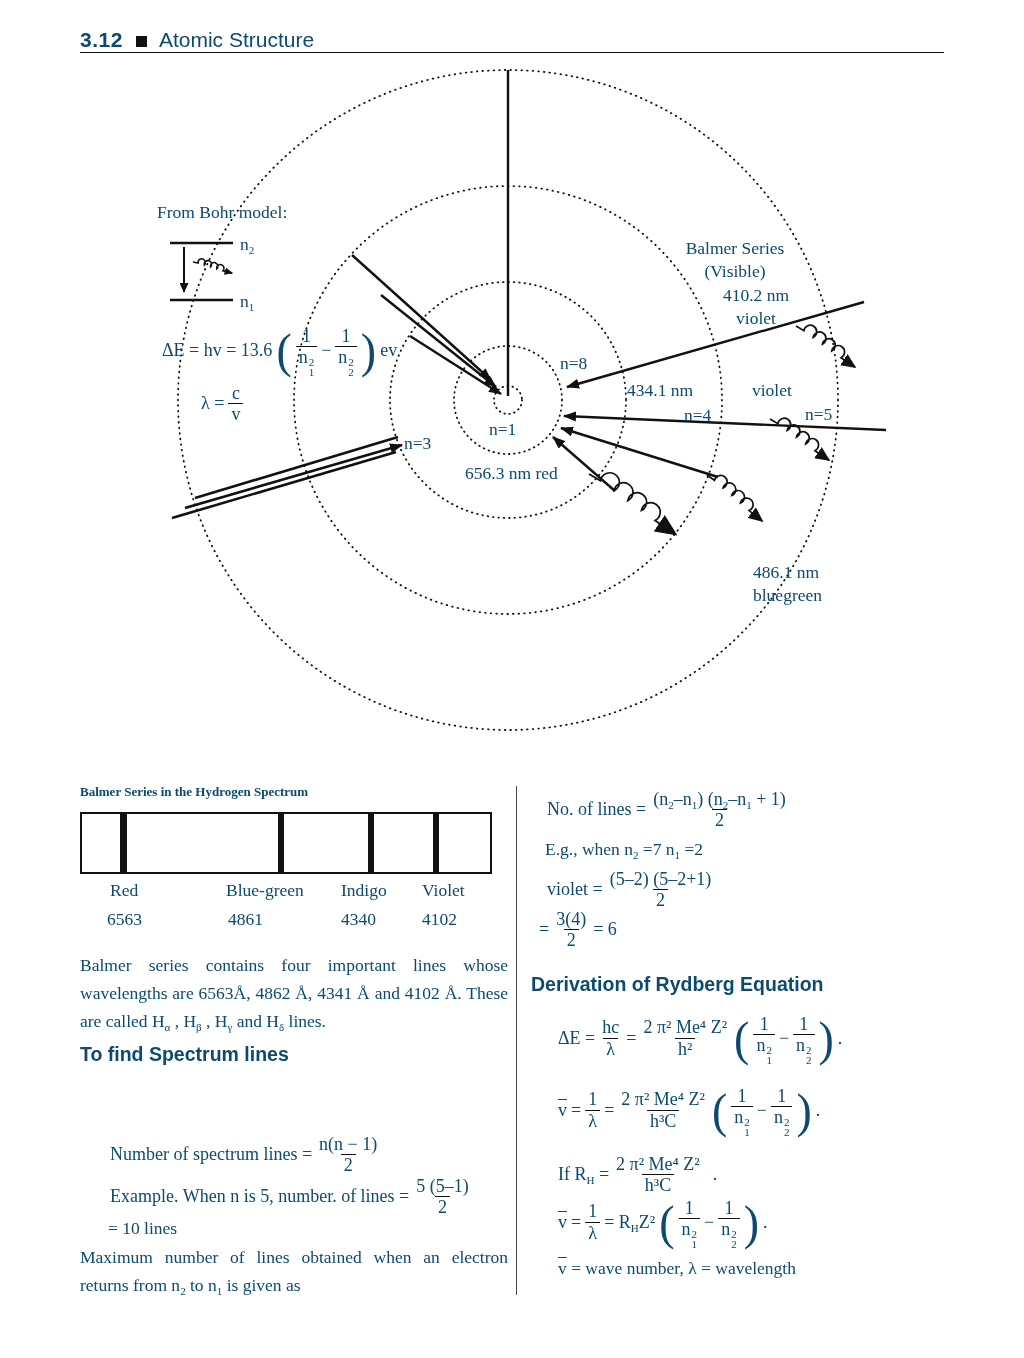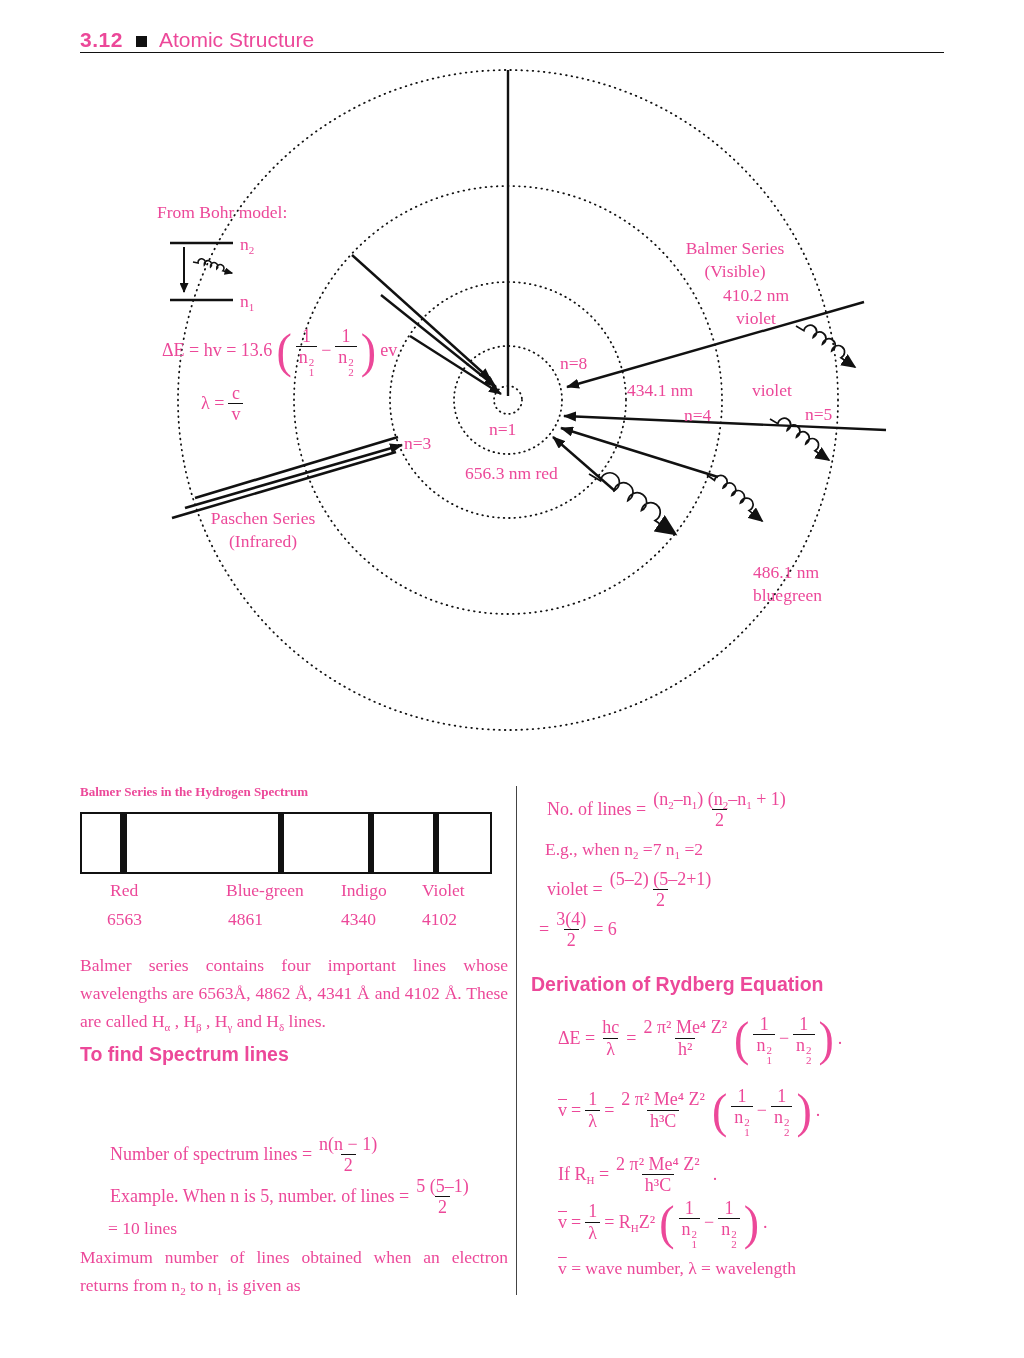--- a/index.html
+++ b/index.html
@@ -1,16 +1,16 @@
 <!DOCTYPE html>
 <html><head>
 <meta charset="utf-8">
 <style>
   html,body{margin:0;padding:0;background:#e8e8e8;}
-  #page{position:relative;width:1024px;height:1358px;background:#ffffff;color:#ec4899;overflow:hidden;
+  #page{position:relative;width:1024px;height:1358px;background:#ffffff;color:#0c4a6e;overflow:hidden;
         font-family:"Liberation Serif","DejaVu Serif",serif;}
   .abs{position:absolute;}
   
   .hdr{position:absolute;left:80px;top:28px;font-family:"Liberation Sans","DejaVu Sans",sans-serif;
        font-size:21px;display:flex;align-items:center;}
   .hdr .num{font-weight:700;letter-spacing:0.5px;}
   .hdr .sq{width:11px;height:11px;background:#111;margin:2px 12px 0 13px;}
   .hrule{position:absolute;left:80px;top:52px;width:864px;border-top:1.6px solid #111;}
   
   .dlab{position:absolute;font-size:17.5px;line-height:23px;white-space:nowrap;}
@@ -107,24 +107,20 @@
       <div>violet</div>
   </div>
   <div class="dlab" style="left:627px;top:379px">434.1 nm</div>
   <div class="dlab" style="left:752px;top:379px">violet</div>
   <div class="dlab" style="left:684px;top:404px">n=4</div>
   <div class="dlab" style="left:805px;top:403px">n=5</div>
   <div class="dlab" style="left:560px;top:352px">n=8</div>
   <div class="dlab" style="left:489px;top:418px">n=1</div>
   <div class="dlab" style="left:404px;top:432px">n=3</div>
   <div class="dlab" style="left:465px;top:462px">656.3 nm red</div>
-  <div class="dlab ctr" style="left:188px;top:507px;width:150px">
-    <div>Paschen Series</div>
-      <div>(Infrared)</div>
-  </div>
   <div class="dlab" style="left:753px;top:561px">
     <div>486.1 nm</div>
       <div>bluegreen</div>
   </div>
 
   <div class="eq" style="left:160px;top:326px">
     <span>ΔE = hv = 13.6</span>
     <span class="bigparen">(</span>
     <span class="frac">
         <span class="num">1</span>

